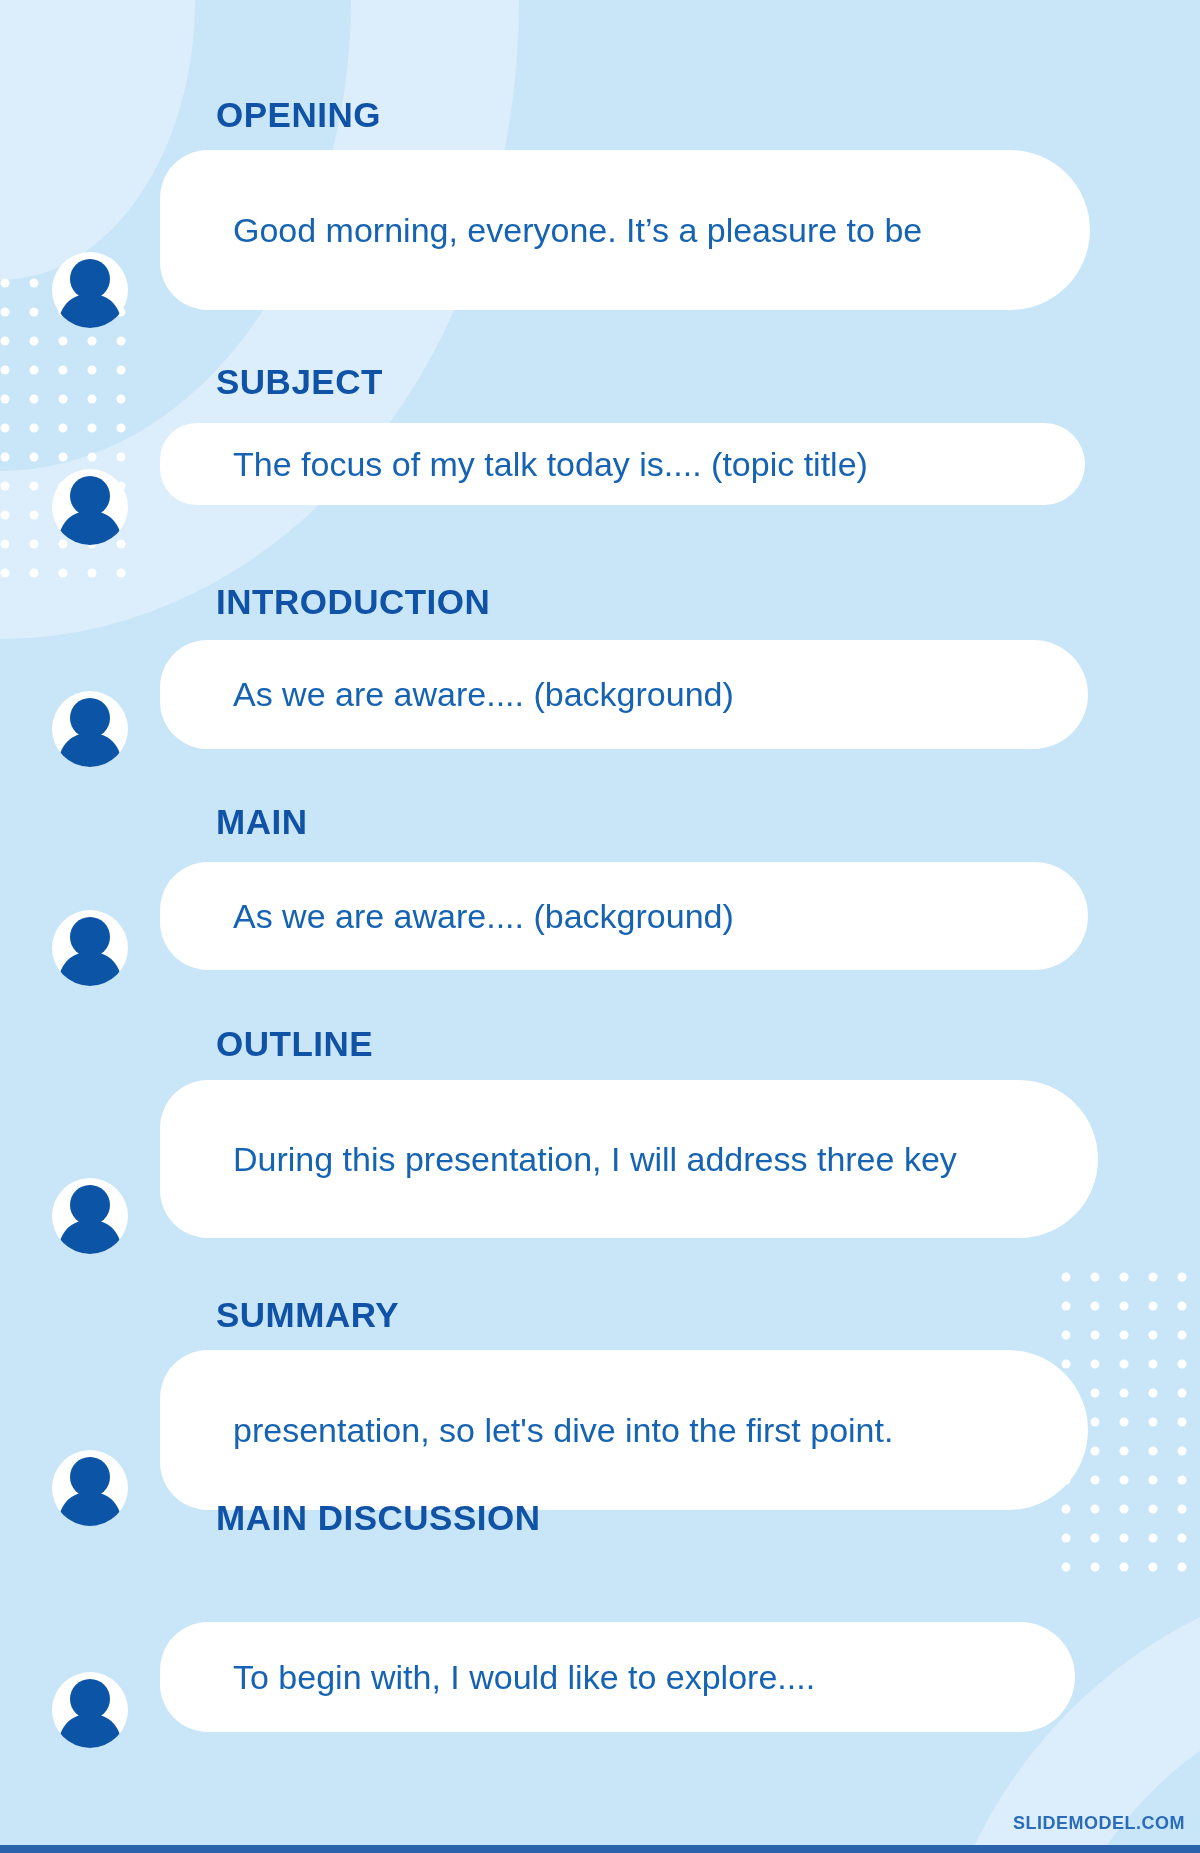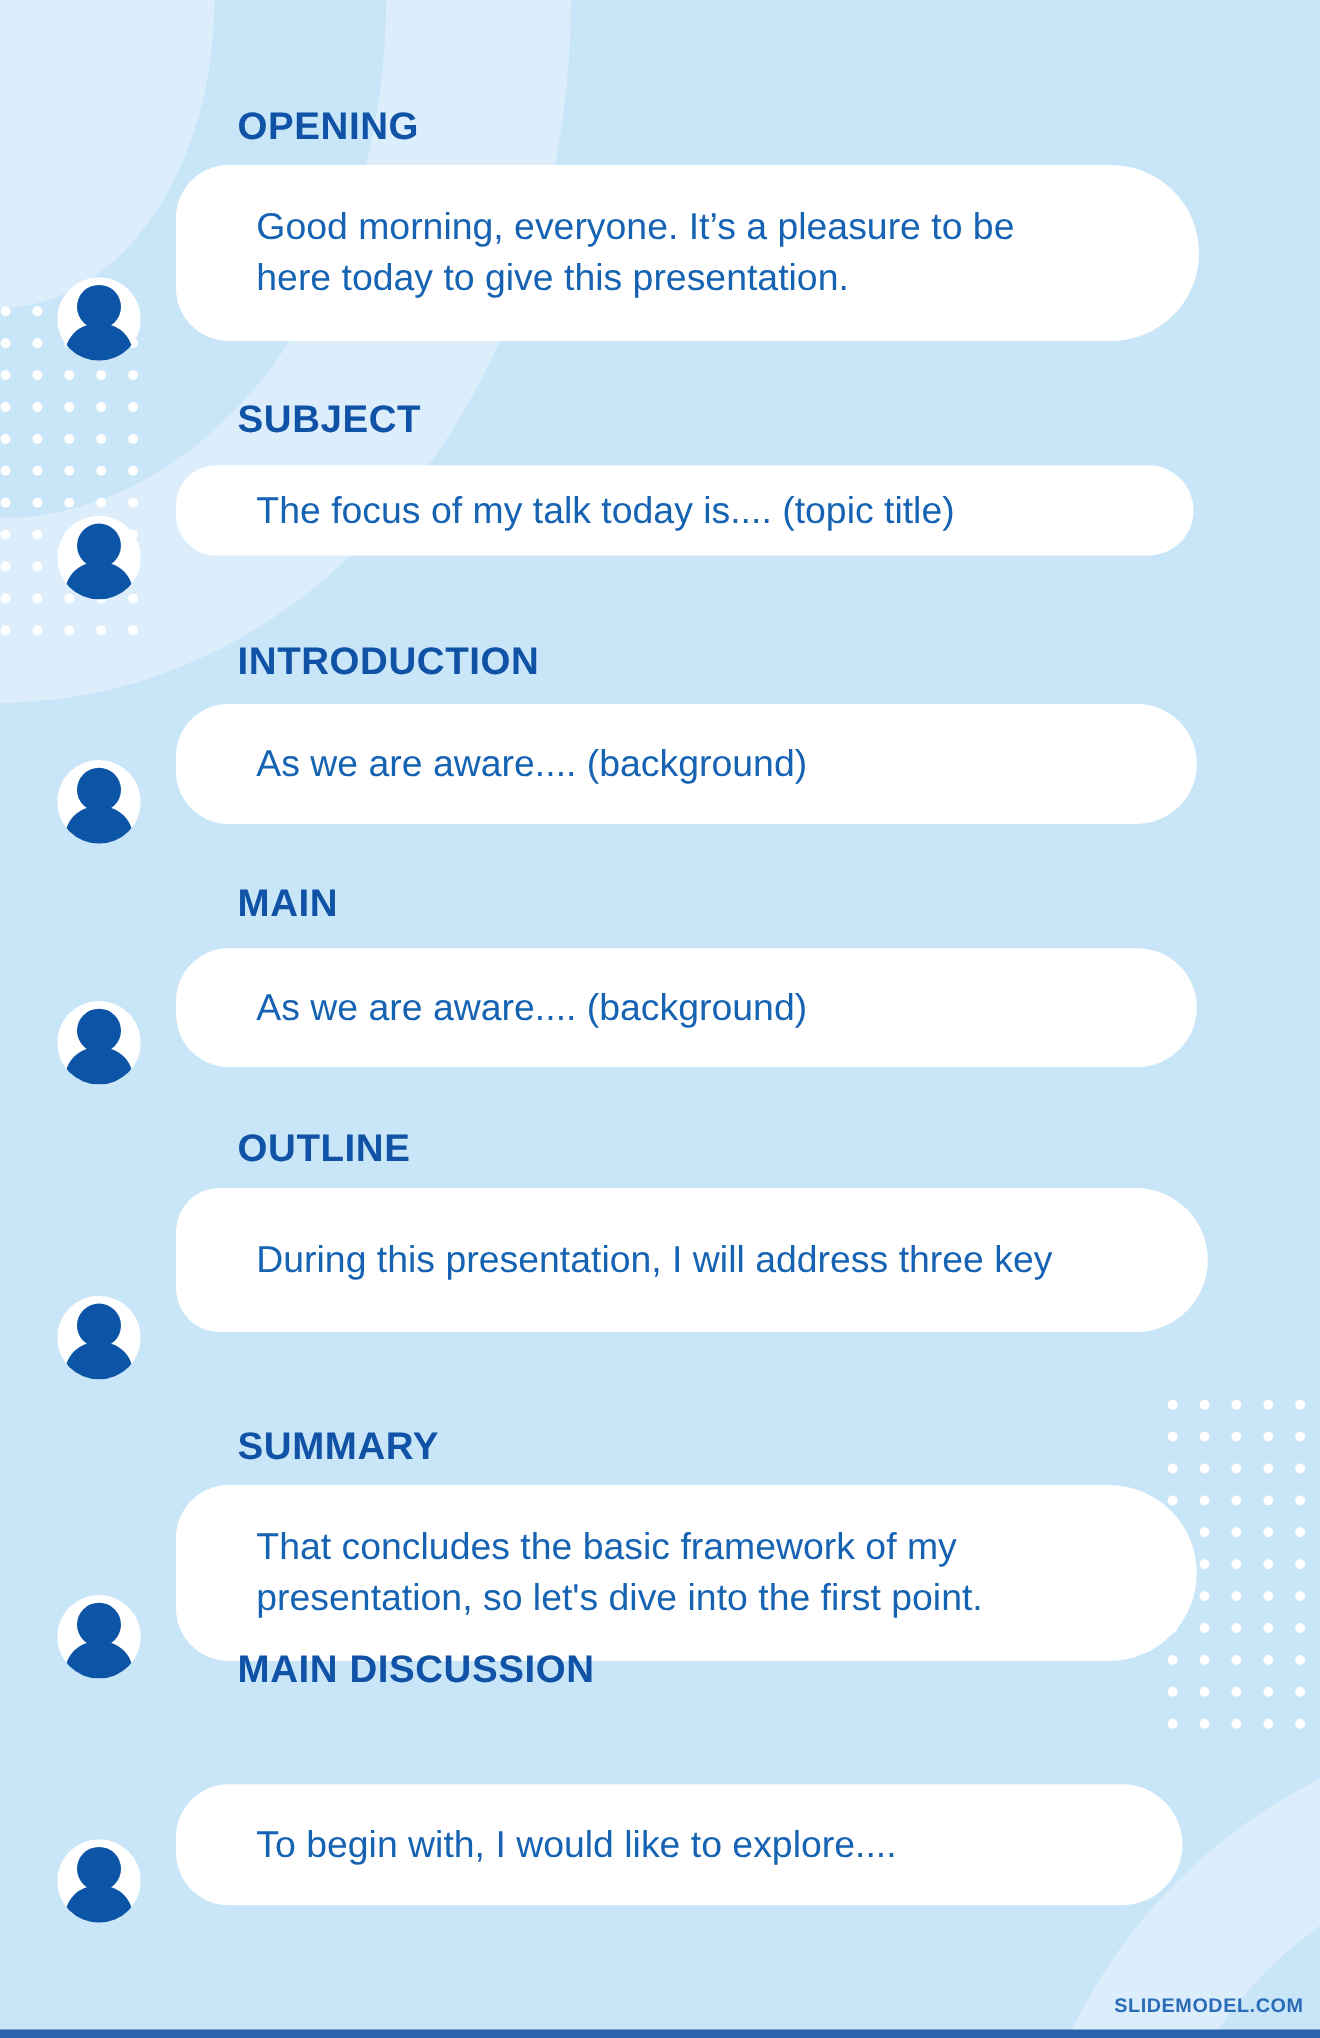--- a/index.html
+++ b/index.html
@@ -63,21 +63,21 @@
     left:52px;
     width:76px;
     height:76px;
   }
   .av{fill:var(--avatar-color);}
   
   .s1 .heading{top:97px;}   .s1 .bubble{top:150px;height:160px;width:930px;border-radius:48px 80px 80px 48px;} .s1 .avatar{top:252px;}
   .s2 .heading{top:364px;}  .s2 .bubble{top:423px;height:82px;width:925px;border-radius:48px 54px 54px 48px;} .s2 .avatar{top:469px;}
   .s3 .heading{top:584px;}  .s3 .bubble{top:640px;height:109px;width:928px;border-radius:48px 55px 55px 48px;} .s3 .avatar{top:691px;}
   .s4 .heading{top:804px;}  .s4 .bubble{top:862px;height:108px;width:928px;border-radius:48px 54px 54px 48px;} .s4 .avatar{top:910px;}
-  .s5 .heading{top:1026px;} .s5 .bubble{top:1080px;height:131px;width:938px;border-radius:48px 79px 79px 48px;} .s5 .avatar{top:1178px;}
+  .s5 .heading{top:1026px;} .s5 .bubble{top:1080px;height:158px;width:938px;border-radius:48px 79px 79px 48px;} .s5 .avatar{top:1178px;}
   .s6 .heading{top:1297px;} .s6 .bubble{top:1350px;height:160px;width:928px;border-radius:48px 80px 80px 48px;} .s6 .avatar{top:1450px;}
   .s7 .heading{top:1500px;} .s7 .bubble{top:1622px;height:110px;width:915px;border-radius:48px 55px 55px 48px;} .s7 .avatar{top:1672px;}
   .watermark{
     position:absolute;
     right:15px;
     top:1813px;
     font-size:18px;
     font-weight:bold;
     letter-spacing:.5px;
     color:var(--watermark-color);
@@ -219,21 +219,20 @@
         <circle cx="1124" cy="1567" r="4.5" class="dot"></circle>
         <circle cx="1153" cy="1567" r="4.5" class="dot"></circle>
         <circle cx="1182" cy="1567" r="4.5" class="dot"></circle>
       </g>
   </svg>
 
   <div class="sec s1">
     <div class="heading">OPENING</div>
     <div class="bubble">
       <div class="line">Good morning, everyone. It’s a pleasure to be</div>
-      <div class="line">here today to give this presentation.</div>
     </div>
     <svg class="avatar" viewBox="-38 -38 76 76">
       <circle r="38" fill="#ffffff"></circle>
       <g clip-path="url(#avclip)">
         <circle class="av" cy="-11" r="20"></circle>
         <path class="av" d="M -32 40 C -32 12 -15 4 0 4 C 15 4 32 12 32 40 Z"></path>
       </g>
     </svg>
   </div>
 
@@ -292,21 +291,20 @@
       <g clip-path="url(#avclip)">
         <circle class="av" cy="-11" r="20"></circle>
         <path class="av" d="M -32 40 C -32 12 -15 4 0 4 C 15 4 32 12 32 40 Z"></path>
       </g>
     </svg>
   </div>
 
   <div class="sec s6">
     <div class="heading">SUMMARY</div>
     <div class="bubble">
-      <div class="line">That concludes the basic framework of my</div>
       <div class="line">presentation, so let's dive into the first point.</div>
     </div>
     <svg class="avatar" viewBox="-38 -38 76 76">
       <circle r="38" fill="#ffffff"></circle>
       <g clip-path="url(#avclip)">
         <circle class="av" cy="-11" r="20"></circle>
         <path class="av" d="M -32 40 C -32 12 -15 4 0 4 C 15 4 32 12 32 40 Z"></path>
       </g>
     </svg>
   </div>

